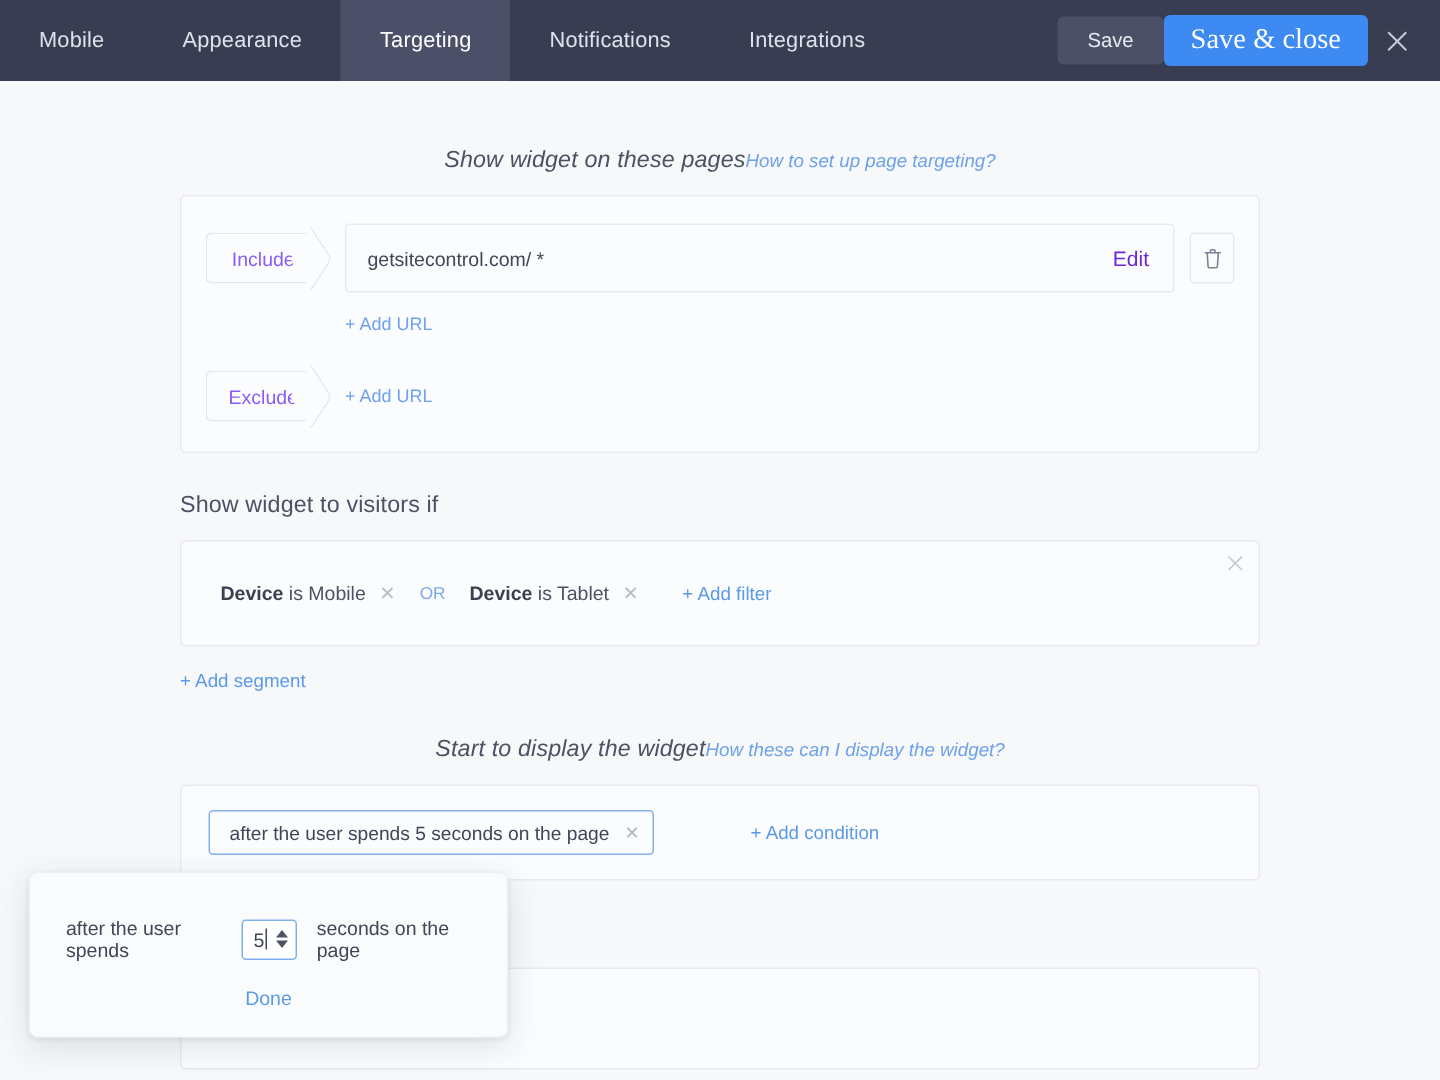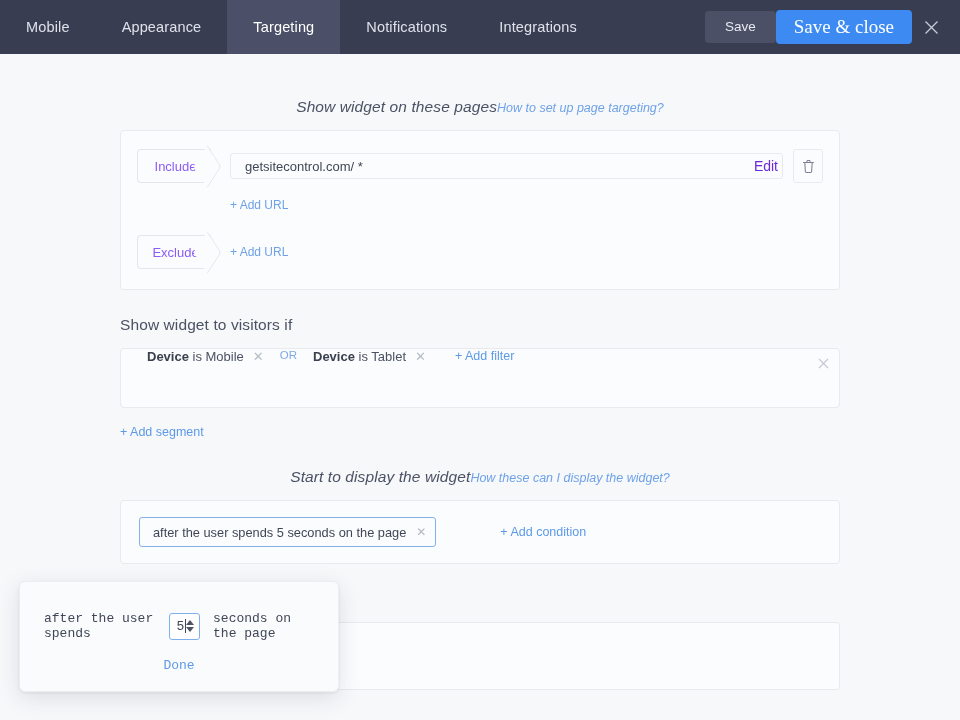--- a/index.html
+++ b/index.html
@@ -136,47 +136,47 @@
     background: #fbfcfd;
     border-top: 1px solid #e3e6ec;
     border-right: 1px solid #e3e6ec;
     transform: rotate(45deg) skew(12deg,12deg);
     border-radius: 0 4px 0 0;
   }
 
   .url-row { display: flex; align-items: center; }
   .url-field {
     flex: 1;
-    height: 26px;
+    height: 46px;
     background: #fbfcfd;
     border: 1px solid #e8eaef;
     border-radius: 3px;
     display: flex; align-items: center;
-    padding: 0 4px 0 14px;
+    padding: 0 16px 0 14px;
     font-size: 13px;
     color: #3f4757;
   }
   .url-field .edit {
     margin-left: auto;
     color: #6d28d9;
     font-size: 14px;
     cursor: pointer;
   }
   .trash-btn {
     width: 30px; height: 34px;
     border: 1px solid #e8eaef;
     border-radius: 3px;
     background: #fbfcfd;
     display: flex; align-items: center; justify-content: center;
     margin-left: 10px;
     cursor: pointer;
   }
 
   
-  .seg-panel { position: relative; height: 60px; display: flex; align-items: flex-start; }
+  .seg-panel { position: relative; height: 71px; display: flex; align-items: center; }
   .seg-close {
     position: absolute; top: 6px; right: 8px;
     width: 16px; height: 16px;
     display: flex; align-items: center; justify-content: center;
     cursor: pointer;
   }
   .filter {
     font-size: 13px; color: #4a5264;
     white-space: nowrap;
   }
@@ -202,21 +202,20 @@
   .cond-chip .cx { color: #b0b7c4; margin-left: 10px; font-size: 12px; }
 
   
   .popup {
     position: absolute;
     background: #fafbfc;
     border: 1px solid #eceef2;
     border-radius: 6px;
     box-shadow: 0 6px 22px rgba(40,50,70,.13), 0 1px 3px rgba(40,50,70,.08);
     z-index: 30;
-    font-family: Liberation Mono, monospace;
   }
   .popup-row {
     display: flex; align-items: center; justify-content: center;
     font-size: 13px; color: #3f4757;
     gap: 13px;
   }
   .num-input {
     width: 42px; height: 27px;
     border: 1px solid #7fb0ee;
     border-radius: 3px;

